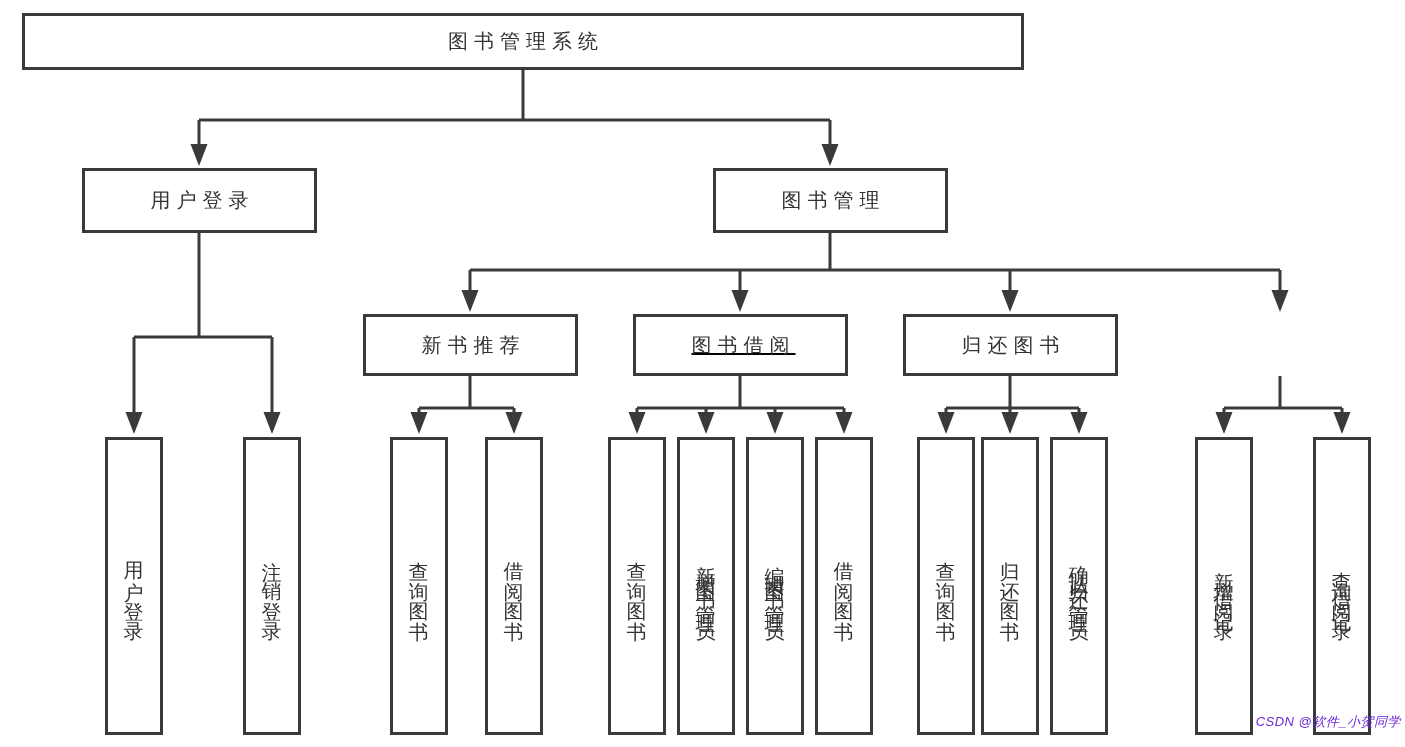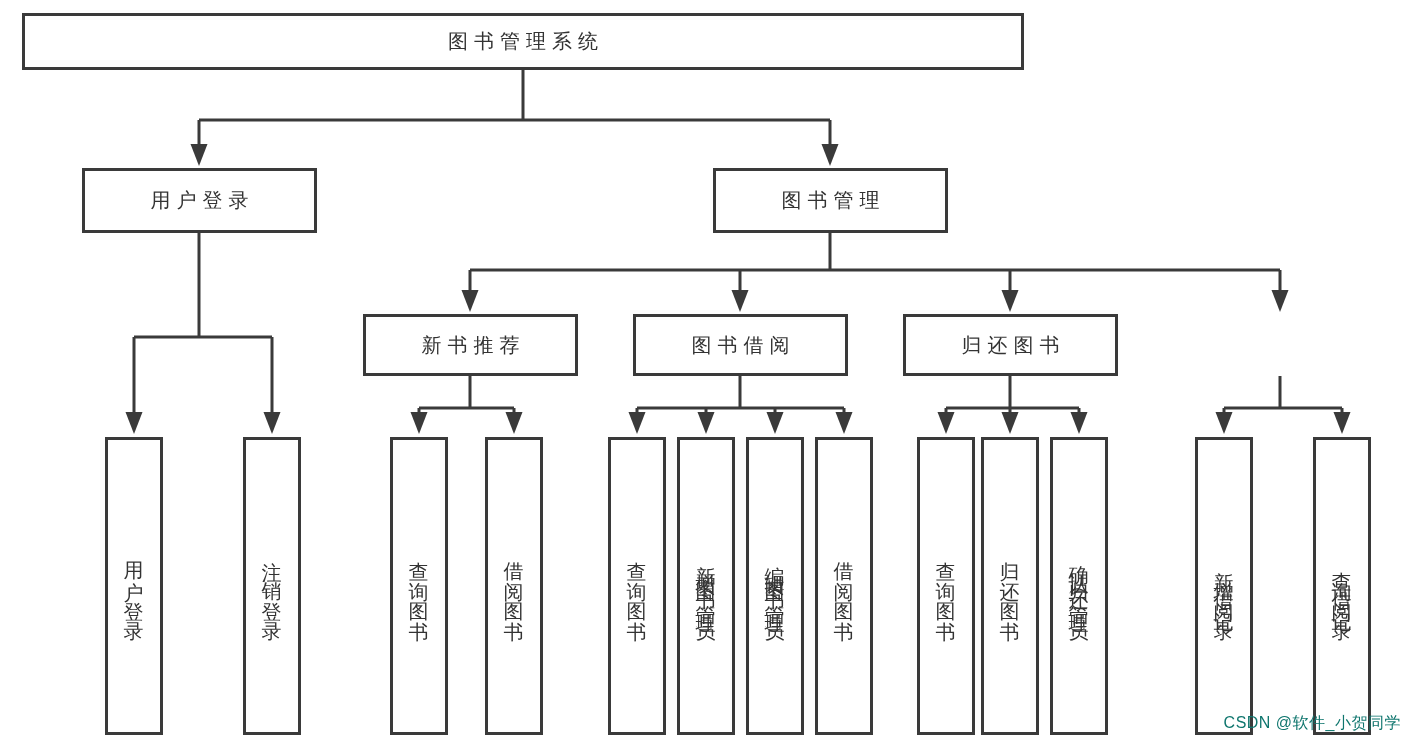--- a/index.html
+++ b/index.html
@@ -47,24 +47,25 @@
   
   .root  { left: 22px;  top: 13px;  width: 1002px; height: 57px; }
   .lvl2  { top: 168px; width: 235px; height: 65px; }
   .lvl3  { top: 314px; width: 215px; height: 62px; }
   .leaf  { top: 437px; width: 58px;  height: 298px; }
   #watermark {
     position: absolute;
     top: 713px;
     right: 4px;
     z-index: 5;
-    font-size: 16px;
-    color: #0f766e;
+    font-size: 13px;
+    color: #6d28d9;
     letter-spacing: 0.5px;
     white-space: nowrap;
+    font-style: italic;
   }
 </style>
 </head>
 <body>
 
 <div id="canvas">
 
   <svg id="connectors" viewBox="0 0 1405 747" xmlns="http://www.w3.org/2000/svg">
     <g stroke="#3a3a3a" stroke-width="3" fill="none">
 
@@ -112,21 +113,21 @@
   <div class="node lvl2" style="left:82px;">
     <span class="label">用户登录</span>
   </div>
   <div class="node lvl3" style="left:363px;">
     <span class="label">新书推荐</span>
   </div>
 
   <div class="node lvl2" style="left:713px;">
     <span class="label">图书管理</span>
   </div>
-  <div class="node lvl3" style="left:633px;">
+  <div class="node lvl3" style="left:633px;text-decoration:underline;">
     <span class="label">图书借阅</span>
   </div>
   <div class="node lvl3" style="left:903px;">
     <span class="label">归还图书</span>
   </div>
 
   <div class="node leaf" style="left:105px;">
     <span class="label ls4">用户登录</span>
   </div>
   <div class="node leaf" style="left:243px;">

